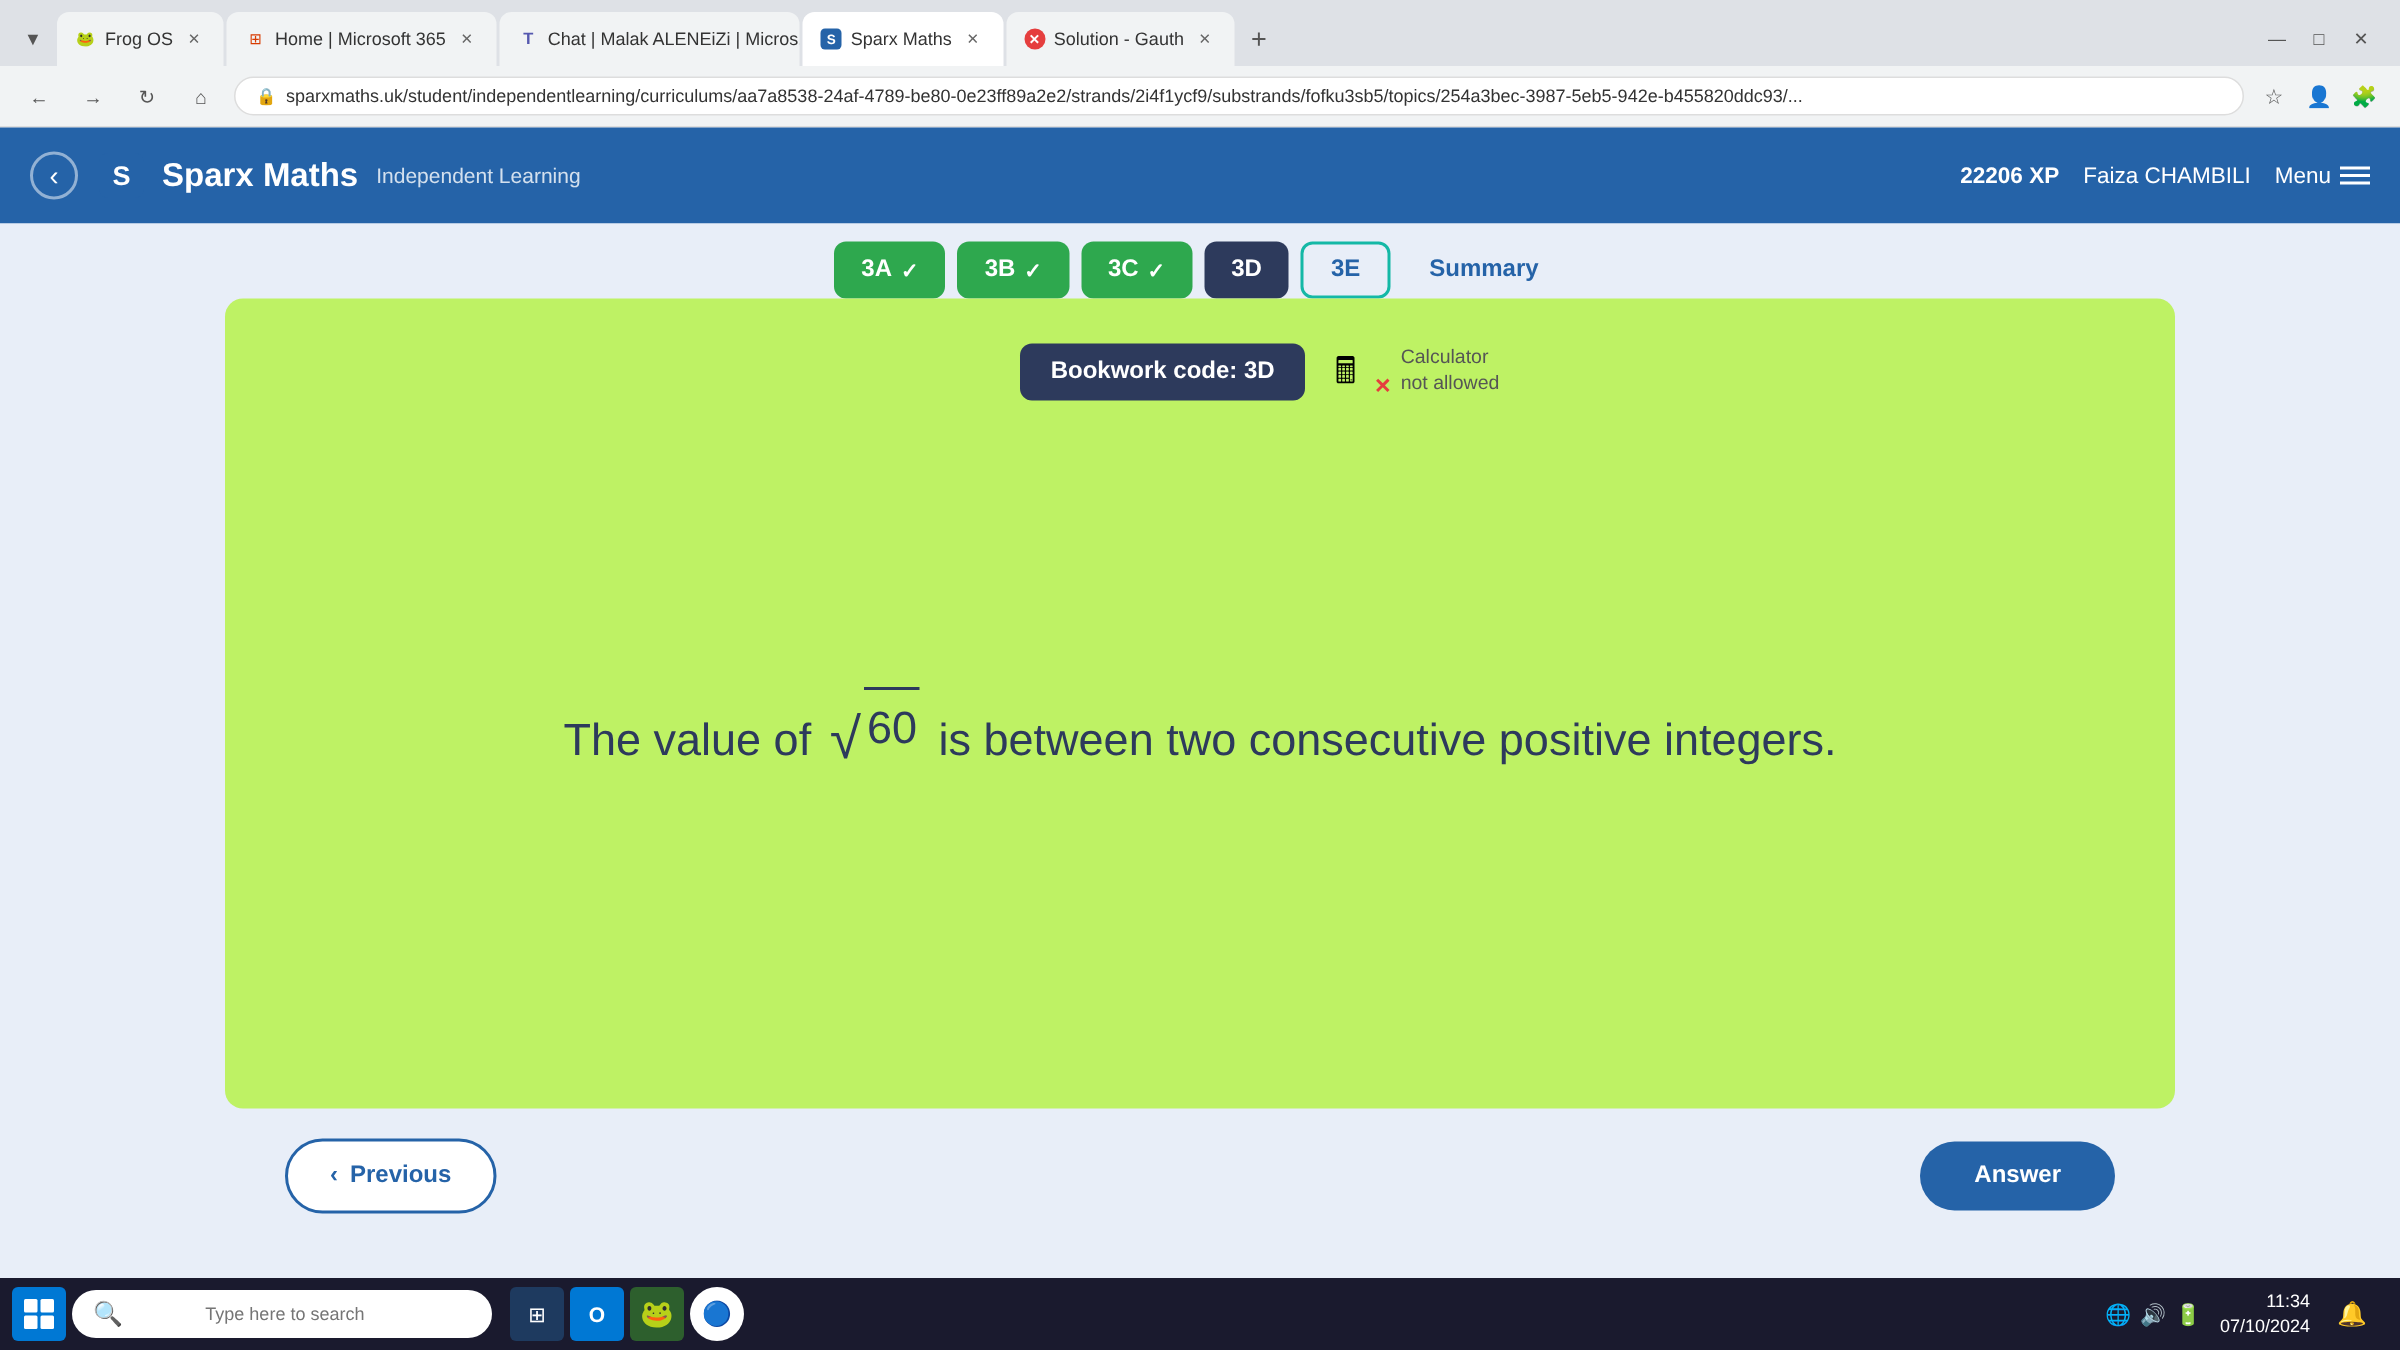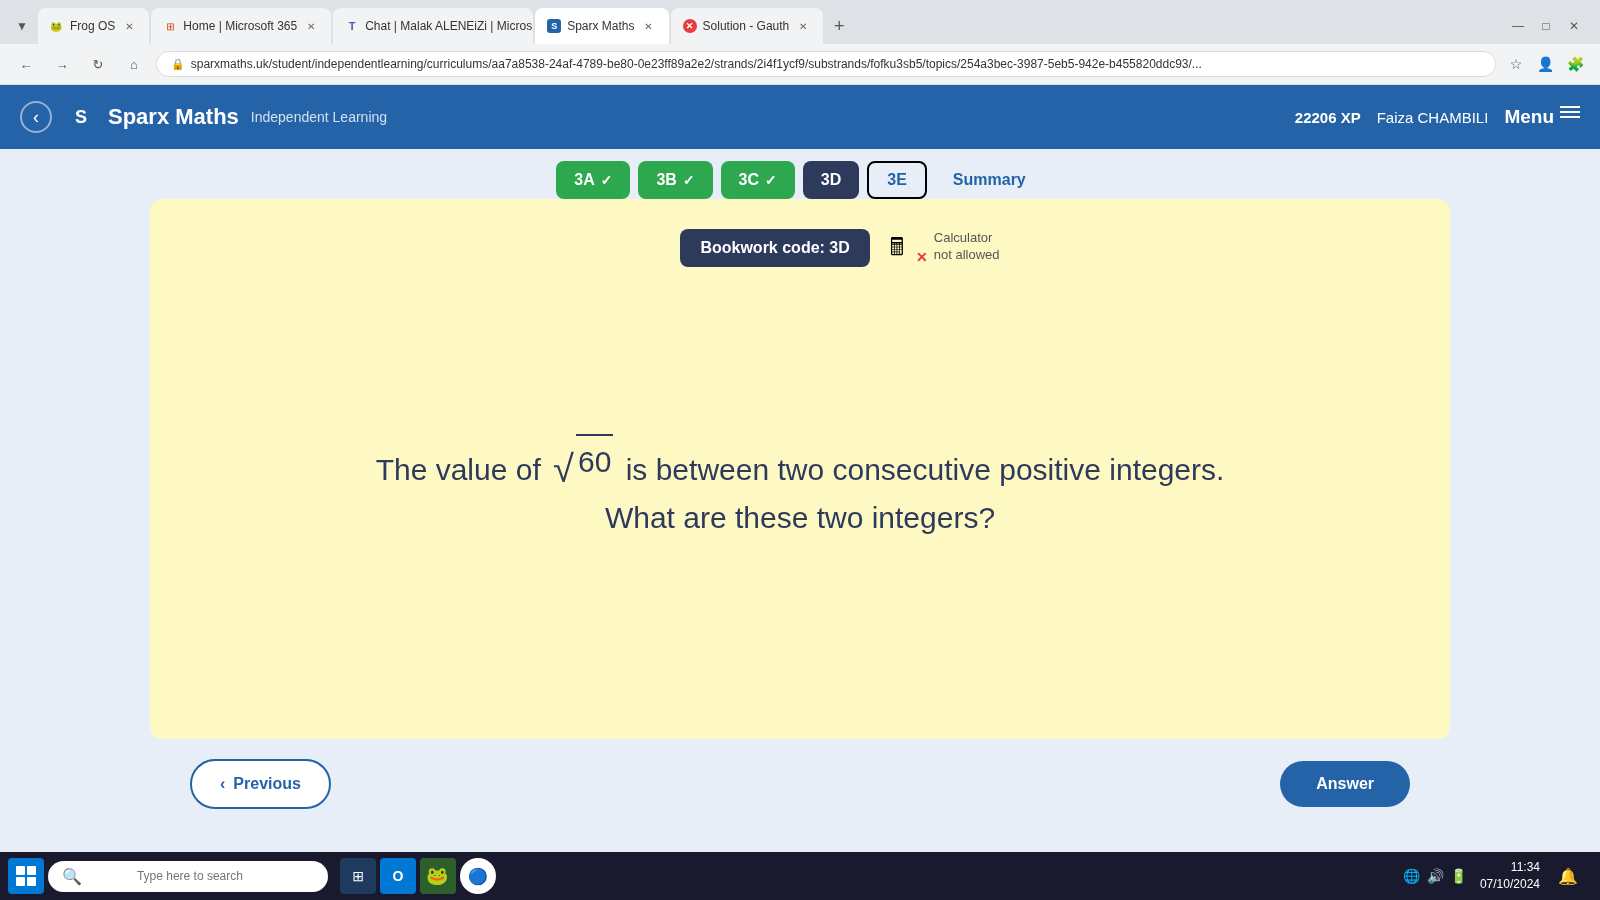--- a/index.html
+++ b/index.html
@@ -136,22 +136,22 @@
       margin-left: auto;
       display: flex; align-items: center; gap: 16px;
     }
     .xp-badge {
       font-size: 15px; font-weight: 700; color: #ffffff;
     }
     .username {
       font-size: 15px; color: #fff;
     }
     .menu-btn {
-      display: flex; gap: 6px;
-      color: #fff; font-size: 19px; cursor: pointer; font-weight: bold;
+      display: flex; align-items: center; gap: 6px;
+      color: #fff; font-size: 15px; cursor: pointer;
     }
     .hamburger-lines { display: flex; flex-direction: column; gap: 3px; }
     .hamburger-lines span { display: block; width: 20px; height: 2px; background: #fff; }
 
     
     .tab-nav {
       display: flex;
       justify-content: center;
       gap: 8px;
       padding: 12px 0 0;
@@ -169,32 +169,32 @@
       background: #2ea84e;
       color: #fff;
     }
     .topic-tab.active {
       background: #2d3a5c;
       color: #fff;
     }
     .topic-tab.inactive {
       background: transparent;
       color: #2563a8;
-      border: 2px solid #000000;
+      border: 2px solid #14b8a6;
     }
     .topic-tab.summary-tab {
       background: transparent;
       color: #2563a8;
       font-weight: 600;
     }
     .check-icon { font-size: 14px; }
 
     
     .main-content {
-      background: #fef9c3;
+      background: #bef264;
       margin: 0 150px;
       border-radius: 12px;
       min-height: 540px;
       position: relative;
       padding: 30px 40px;
       display: flex;
       flex-direction: column;
       align-items: center;
     }
 
@@ -537,21 +537,20 @@
 
   <div class="question-area">
     <div class="question-text">
       <span>The value of</span>
       <span class="sqrt-expr">
         <span class="sqrt-symbol">√</span>
         <span class="sqrt-radicand">60</span>
       </span>
       <span>is between two consecutive positive integers.</span>
       <br>
-      <span>What are these two integers?</span>
     </div>
   </div>
 </div>
 
 <div class="bottom-bar">
   <button class="prev-btn">
     <span>‹</span>
     <span>Previous</span>
   </button>
 

